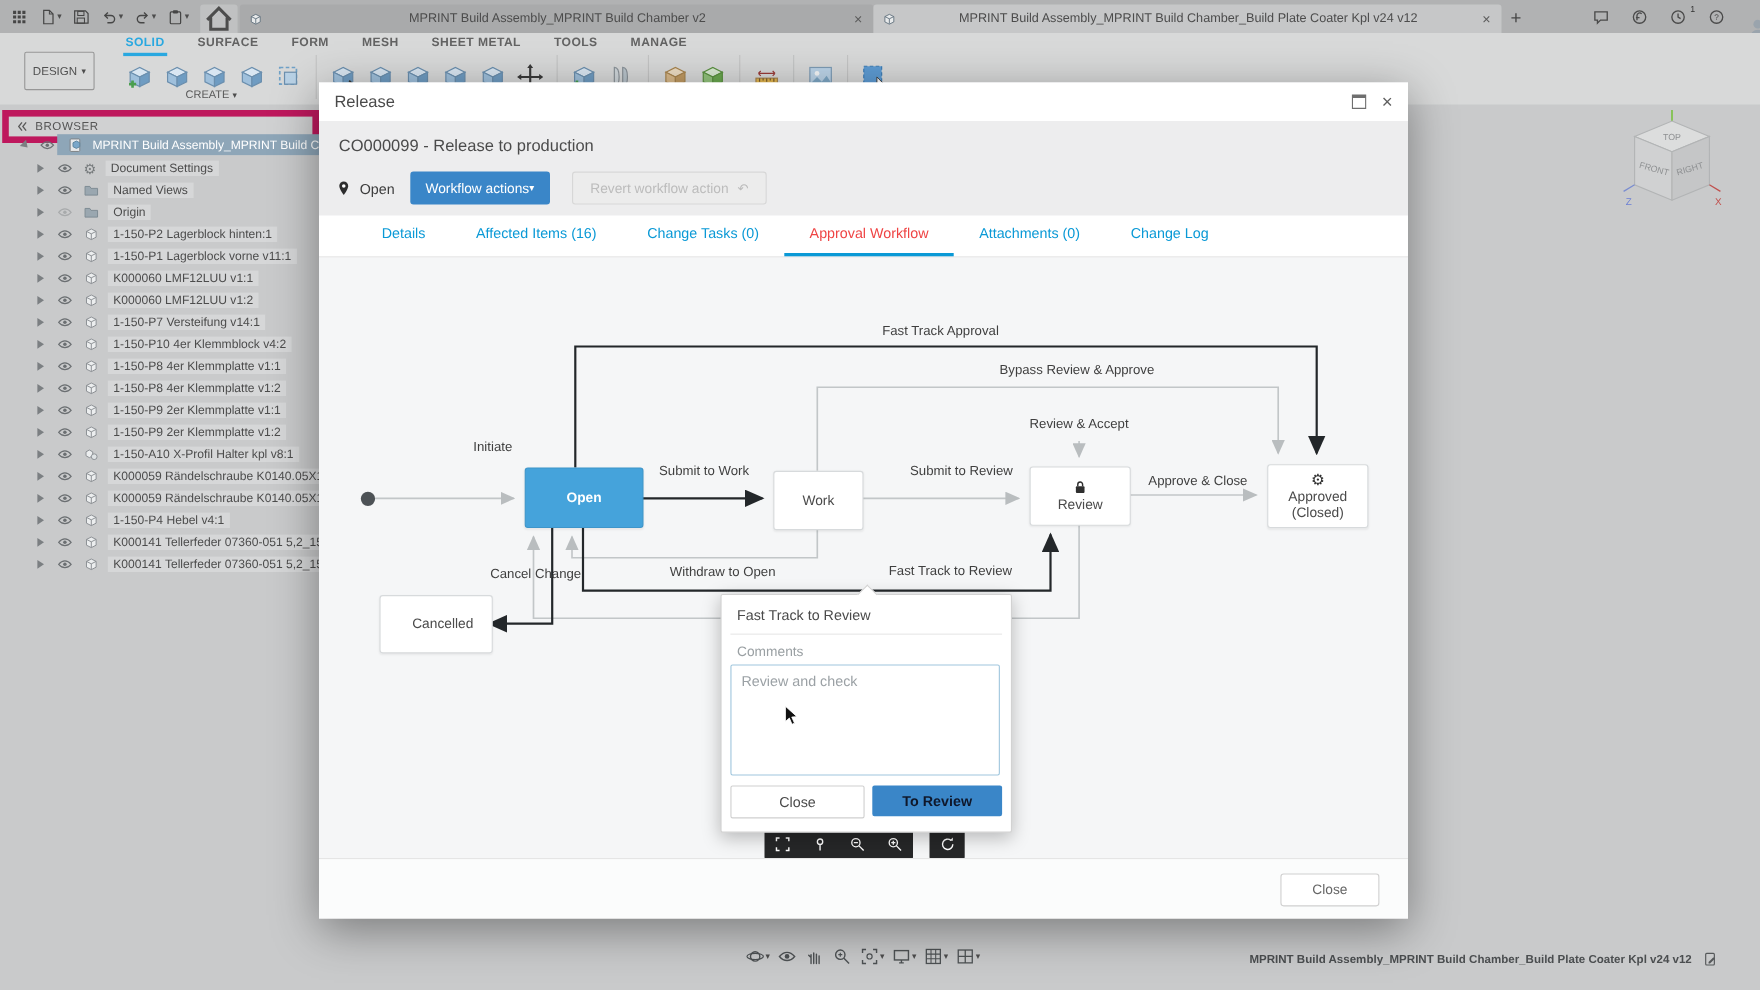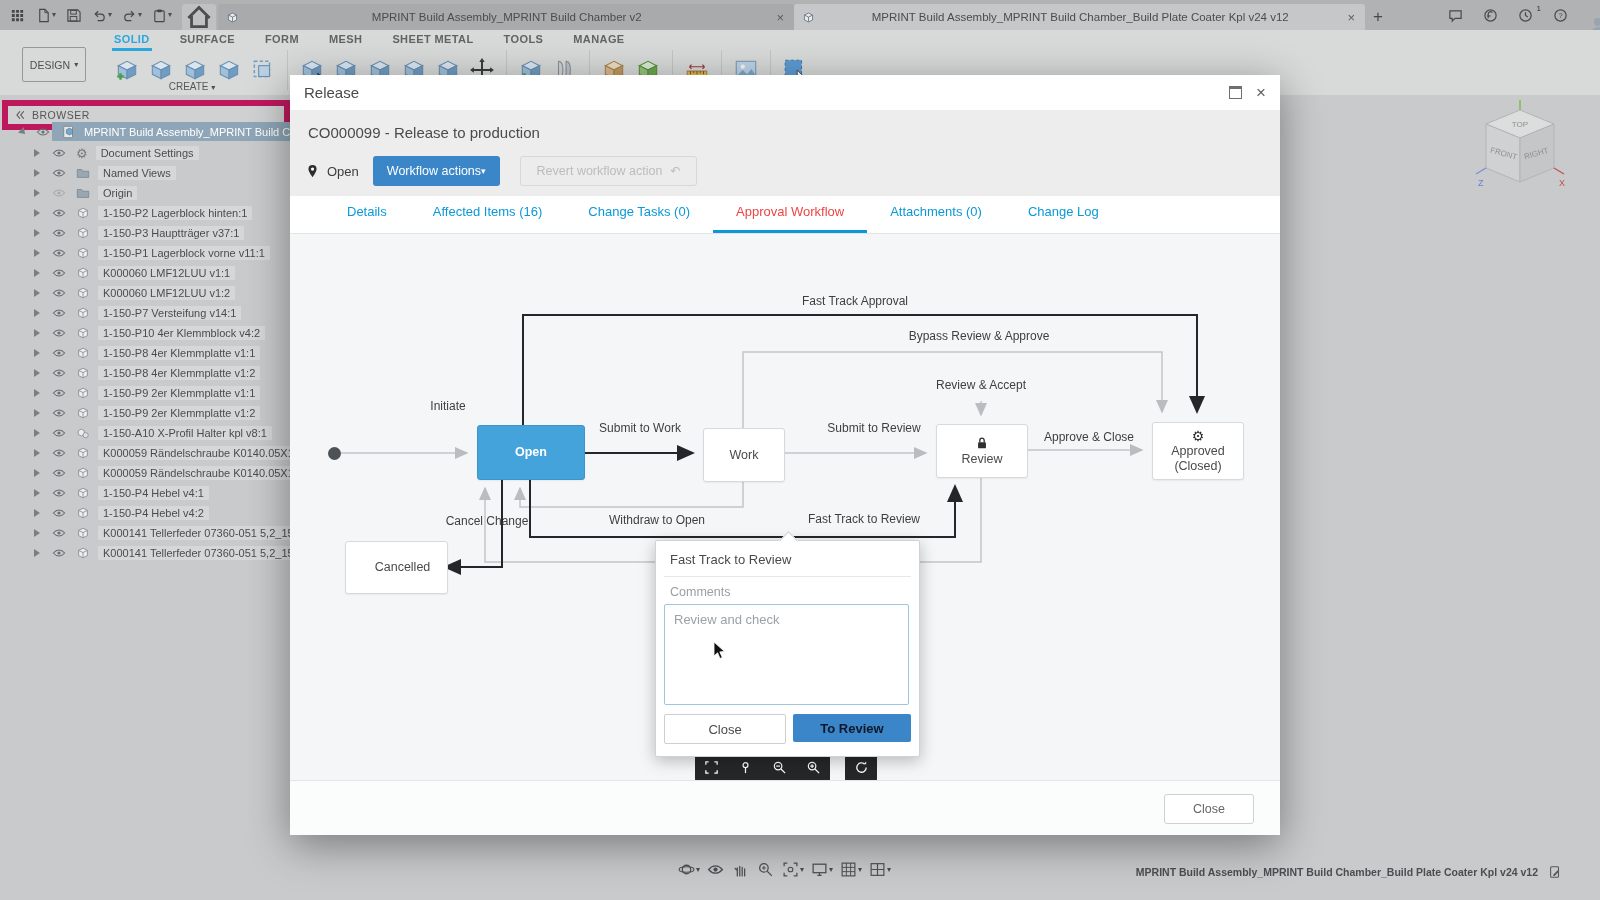--- a/index.html
+++ b/index.html
@@ -496,36 +496,20 @@
               <path d="M1.5 8S4.5 4.5 8 4.5 14.5 8 14.5 8 11.5 11.5 8 11.5 1.5 8 1.5 8z" fill="none" stroke="#6b6f72" stroke-width="1.2"></path>
               <circle cx="8" cy="8" r="1.8" fill="#6b6f72"></circle>
             </svg>
           </span>
           <span class="b-ico">
             <svg viewBox="0 0 16 16">
               <path d="M3 5l5-2.5L13 5v6l-5 2.5L3 11z" fill="#eceeef" stroke="#8a8f93"></path>
               <path d="M3 5l5 2.5L13 5M8 7.5V13.5" fill="none" stroke="#8a8f93"></path>
             </svg>
           </span>
-          <span class="b-label">1-150-P3 Hauptträger v37:1</span>
-        </div>
-        <div class="b-row">
-          <span class="tri"></span>
-          <span class="b-eye">
-            <svg viewBox="0 0 16 16">
-              <path d="M1.5 8S4.5 4.5 8 4.5 14.5 8 14.5 8 11.5 11.5 8 11.5 1.5 8 1.5 8z" fill="none" stroke="#6b6f72" stroke-width="1.2"></path>
-              <circle cx="8" cy="8" r="1.8" fill="#6b6f72"></circle>
-            </svg>
-          </span>
-          <span class="b-ico">
-            <svg viewBox="0 0 16 16">
-              <path d="M3 5l5-2.5L13 5v6l-5 2.5L3 11z" fill="#eceeef" stroke="#8a8f93"></path>
-              <path d="M3 5l5 2.5L13 5M8 7.5V13.5" fill="none" stroke="#8a8f93"></path>
-            </svg>
-          </span>
           <span class="b-label">1-150-P1 Lagerblock vorne v11:1</span>
         </div>
         <div class="b-row">
           <span class="tri"></span>
           <span class="b-eye">
             <svg viewBox="0 0 16 16">
               <path d="M1.5 8S4.5 4.5 8 4.5 14.5 8 14.5 8 11.5 11.5 8 11.5 1.5 8 1.5 8z" fill="none" stroke="#6b6f72" stroke-width="1.2"></path>
               <circle cx="8" cy="8" r="1.8" fill="#6b6f72"></circle>
             </svg>
           </span>
@@ -705,36 +689,20 @@
               <circle cx="8" cy="8" r="1.8" fill="#6b6f72"></circle>
             </svg>
           </span>
           <span class="b-ico">
             <svg viewBox="0 0 16 16">
               <path d="M3 5l5-2.5L13 5v6l-5 2.5L3 11z" fill="#eceeef" stroke="#8a8f93"></path>
               <path d="M3 5l5 2.5L13 5M8 7.5V13.5" fill="none" stroke="#8a8f93"></path>
             </svg>
           </span>
           <span class="b-label">1-150-P4 Hebel v4:1</span>
-        </div>
-        <div class="b-row">
-          <span class="tri"></span>
-          <span class="b-eye">
-            <svg viewBox="0 0 16 16">
-              <path d="M1.5 8S4.5 4.5 8 4.5 14.5 8 14.5 8 11.5 11.5 8 11.5 1.5 8 1.5 8z" fill="none" stroke="#6b6f72" stroke-width="1.2"></path>
-              <circle cx="8" cy="8" r="1.8" fill="#6b6f72"></circle>
-            </svg>
-          </span>
-          <span class="b-ico">
-            <svg viewBox="0 0 16 16">
-              <path d="M3 5l5-2.5L13 5v6l-5 2.5L3 11z" fill="#eceeef" stroke="#8a8f93"></path>
-              <path d="M3 5l5 2.5L13 5M8 7.5V13.5" fill="none" stroke="#8a8f93"></path>
-            </svg>
-          </span>
-          <span class="b-label">1-150-P4 Hebel v4:2</span>
         </div>
         <div class="b-row">
           <span class="tri"></span>
           <span class="b-eye">
             <svg viewBox="0 0 16 16">
               <path d="M1.5 8S4.5 4.5 8 4.5 14.5 8 14.5 8 11.5 11.5 8 11.5 1.5 8 1.5 8z" fill="none" stroke="#6b6f72" stroke-width="1.2"></path>
               <circle cx="8" cy="8" r="1.8" fill="#6b6f72"></circle>
             </svg>
           </span>
           <span class="b-ico">

